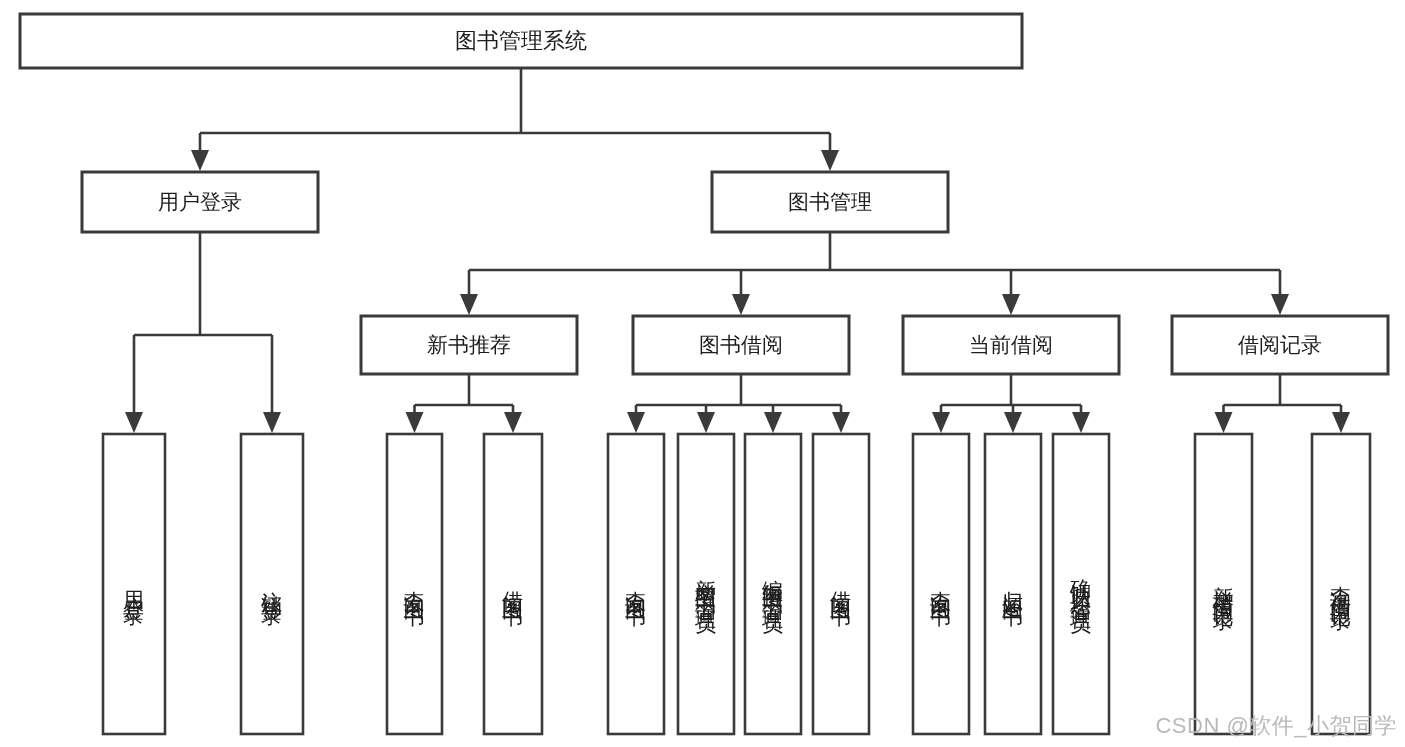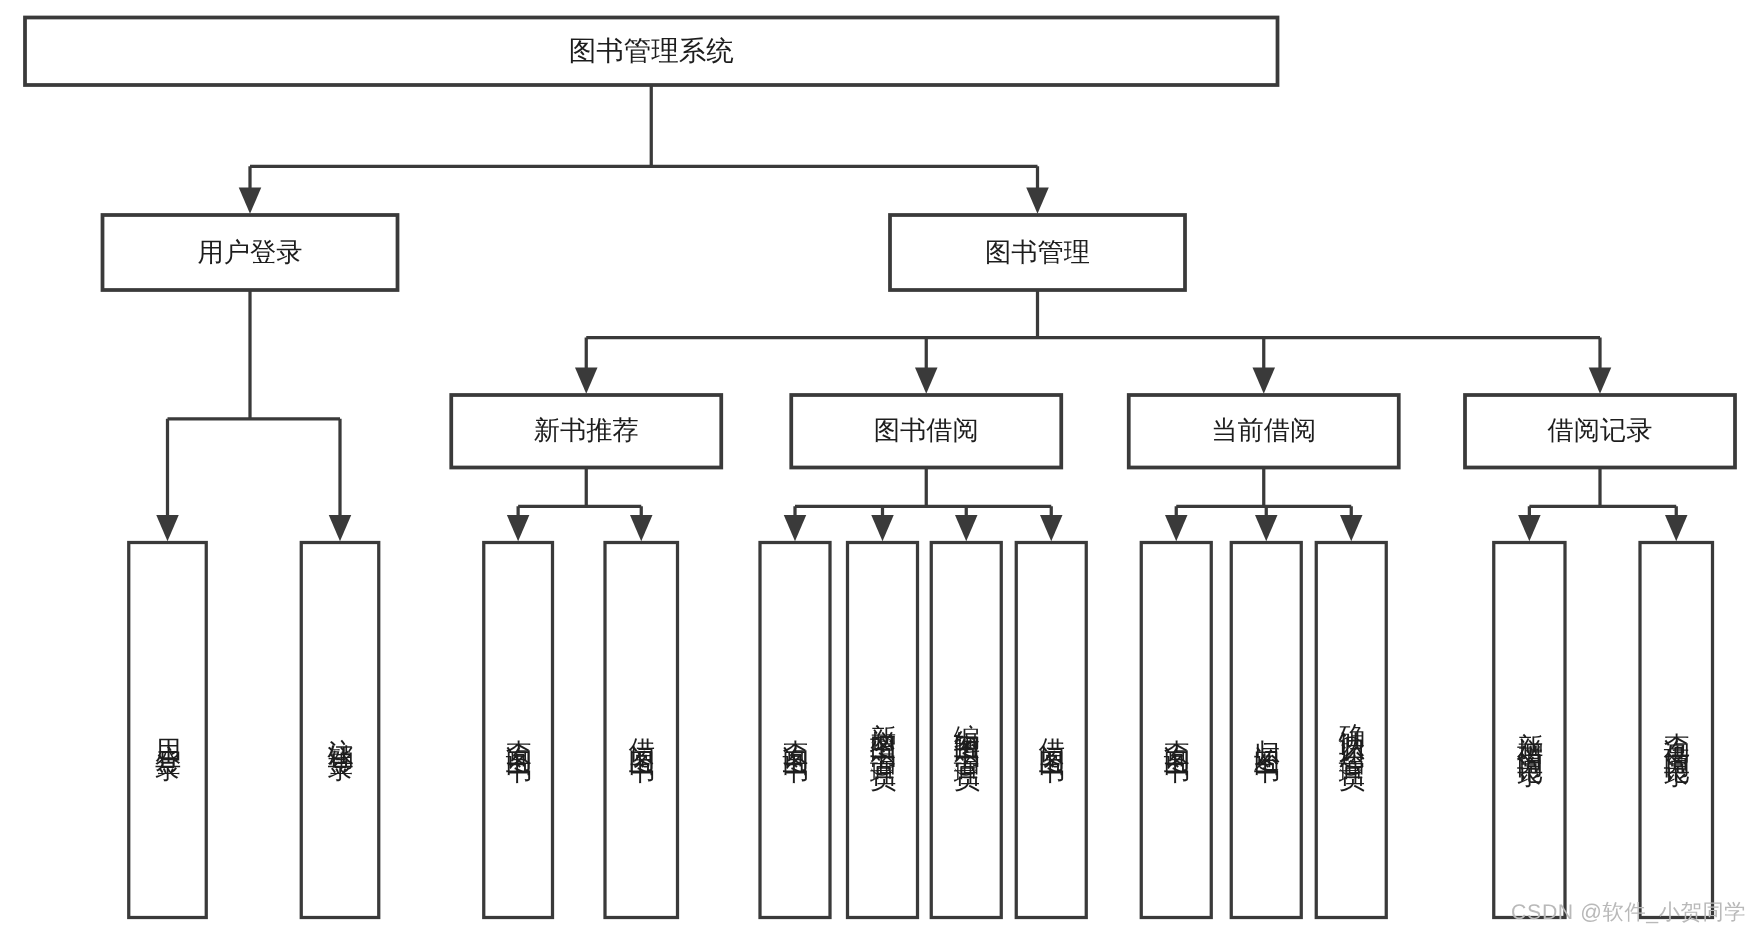--- a/index.html
+++ b/index.html
@@ -66,21 +66,21 @@
     color: #1d1d1d;
     white-space: nowrap;
     text-align: center;
     pointer-events: none;
   }
   #watermark {
     position: absolute;
     right: 8px;
     bottom: 6px;
     font-family: "Liberation Sans", "DejaVu Sans", sans-serif;
-    font-size: 17px;
+    font-size: 22px;
     color: #b9b9b9;
     letter-spacing: 0.5px;
     white-space: nowrap;
   }
 </style>
 </head>
 <body>
 
 <div id="diagram-root">
   <svg id="flow" viewBox="0 0 1405 747">

